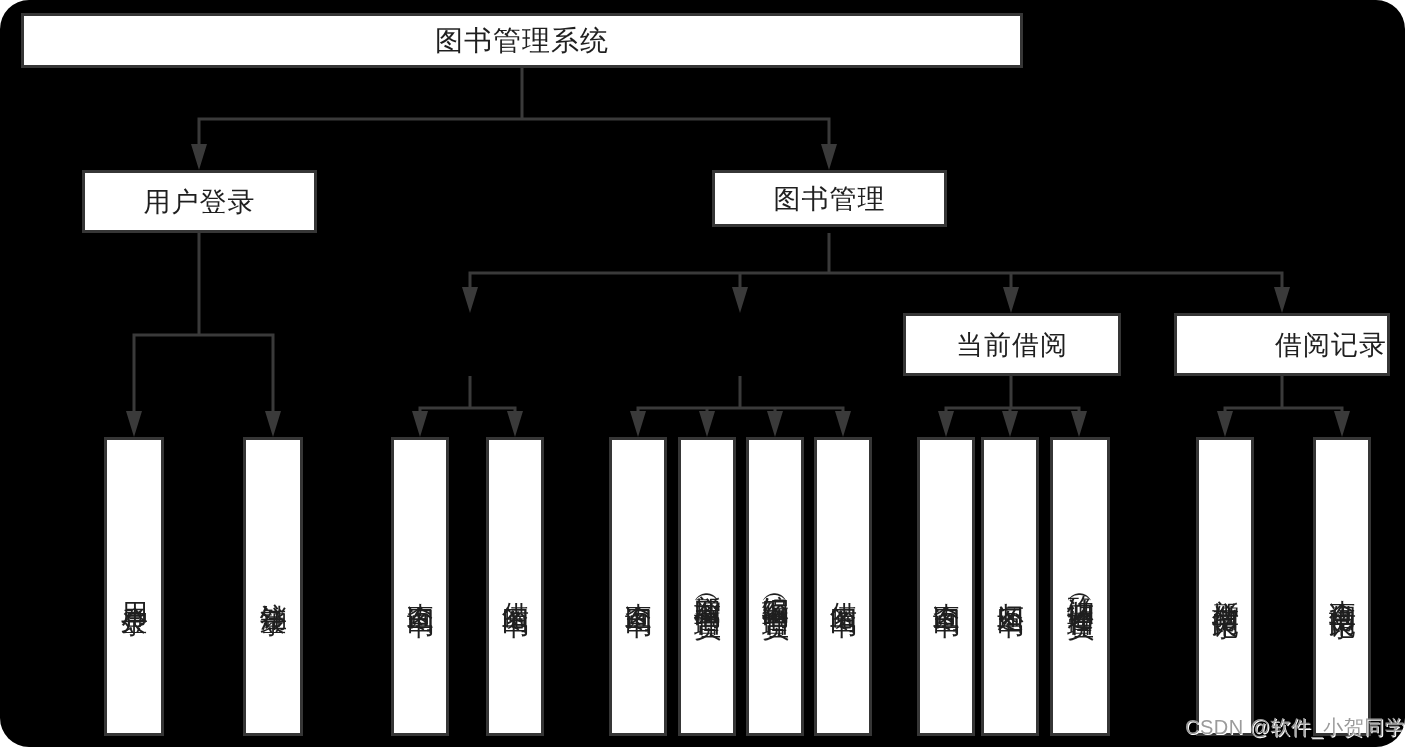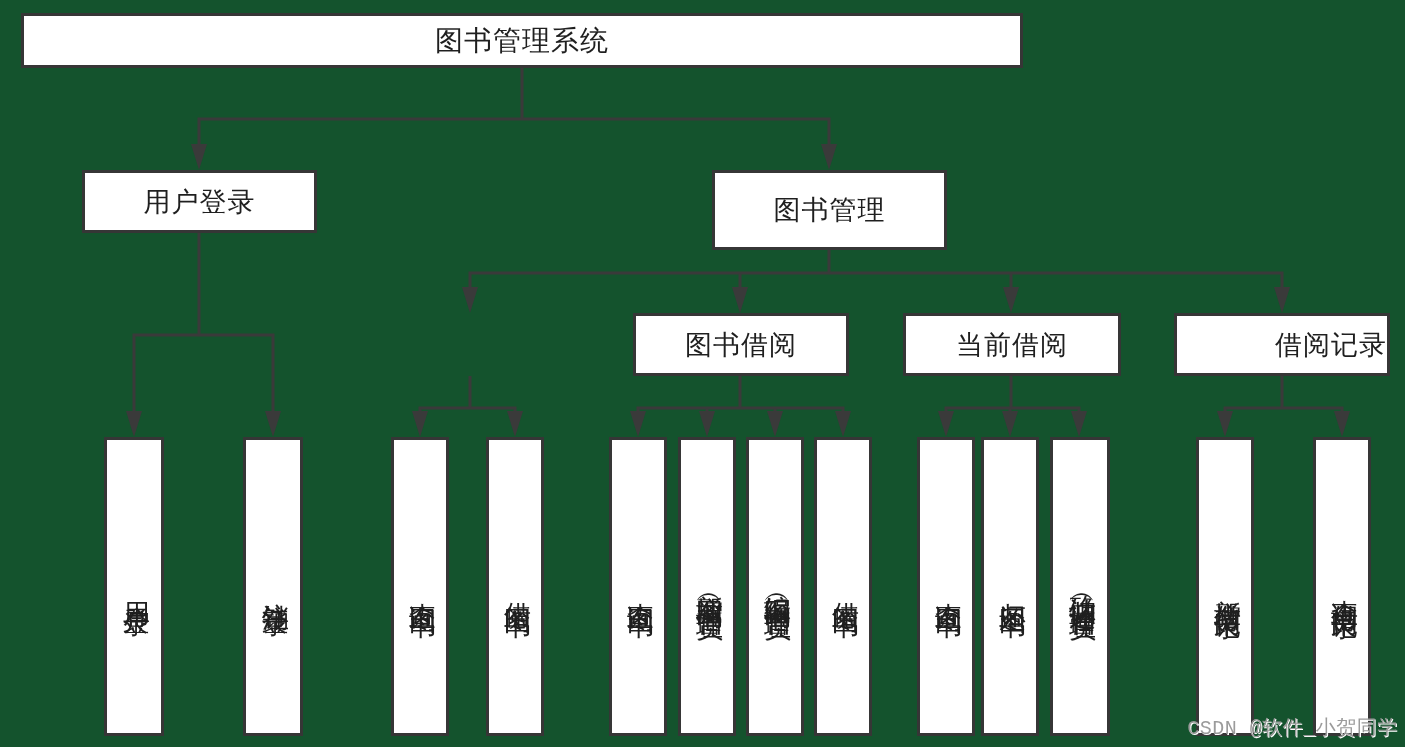--- a/index.html
+++ b/index.html
@@ -1,21 +1,22 @@
 <!DOCTYPE html>
 <html><head>
 <meta charset="utf-8">
 <style>
   html,body{margin:0;padding:0;background:#ffffff;}
   .stage{
     position:relative;
     width:1405px;height:747px;
-    background:#14532d;
-    font-family:Liberation Mono, monospace;
+    background:#000000;
+    font-family:Liberation Sans, sans-serif;
     overflow:hidden;
+    border-radius:29px;
   }
   .node{
     position:absolute;
     box-sizing:border-box;
     border:3px solid #363636;
     background:#ffffff;
     display:flex;
     align-items:center;
     justify-content:center;
     color:#1f1f1f;
@@ -99,27 +100,24 @@
       M1334 411 H1350 L1342 437 Z"></path>
   </svg>
 
   <div class="node h-node root-node" style="left:21px;top:13px;width:1002px;height:55px;">
     <span>图书管理系统</span>
   </div>
 
   <div class="node h-node" style="left:82px;top:170px;width:235px;height:63px;">
     <span>用户登录</span>
   </div>
-  <div class="node h-node" style="left:712px;top:170px;width:235px;height:80px;">
+  <div class="node h-node" style="left:712px;top:170px;width:235px;height:57px;">
     <span>图书管理</span>
   </div>
 
-  <div class="node h-node" style="left:633px;top:313px;width:216px;height:63px;">
-    <span>图书借阅</span>
-  </div>
   <div class="node h-node" style="left:903px;top:313px;width:218px;height:63px;justify-content:center;">
     <span>当前借阅</span>
   </div>
   <div class="node h-node" style="left:1174px;top:313px;width:216px;height:63px;justify-content:flex-end;">
     <span>借阅记录</span>
   </div>
 
   <div class="node v-node" style="left:104px;top:437px;width:60px;height:299px;">
     <span>用户登录</span>
   </div>

